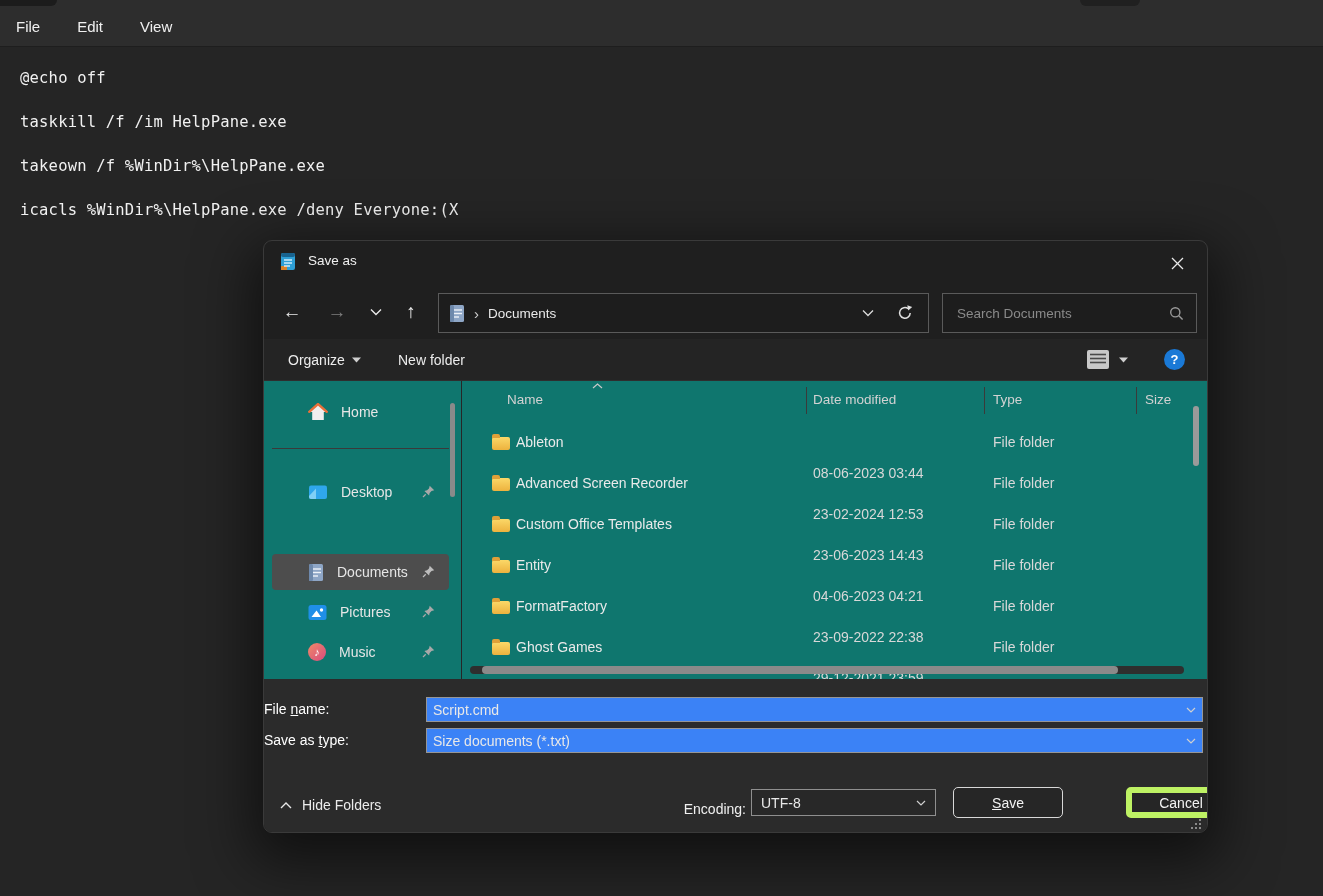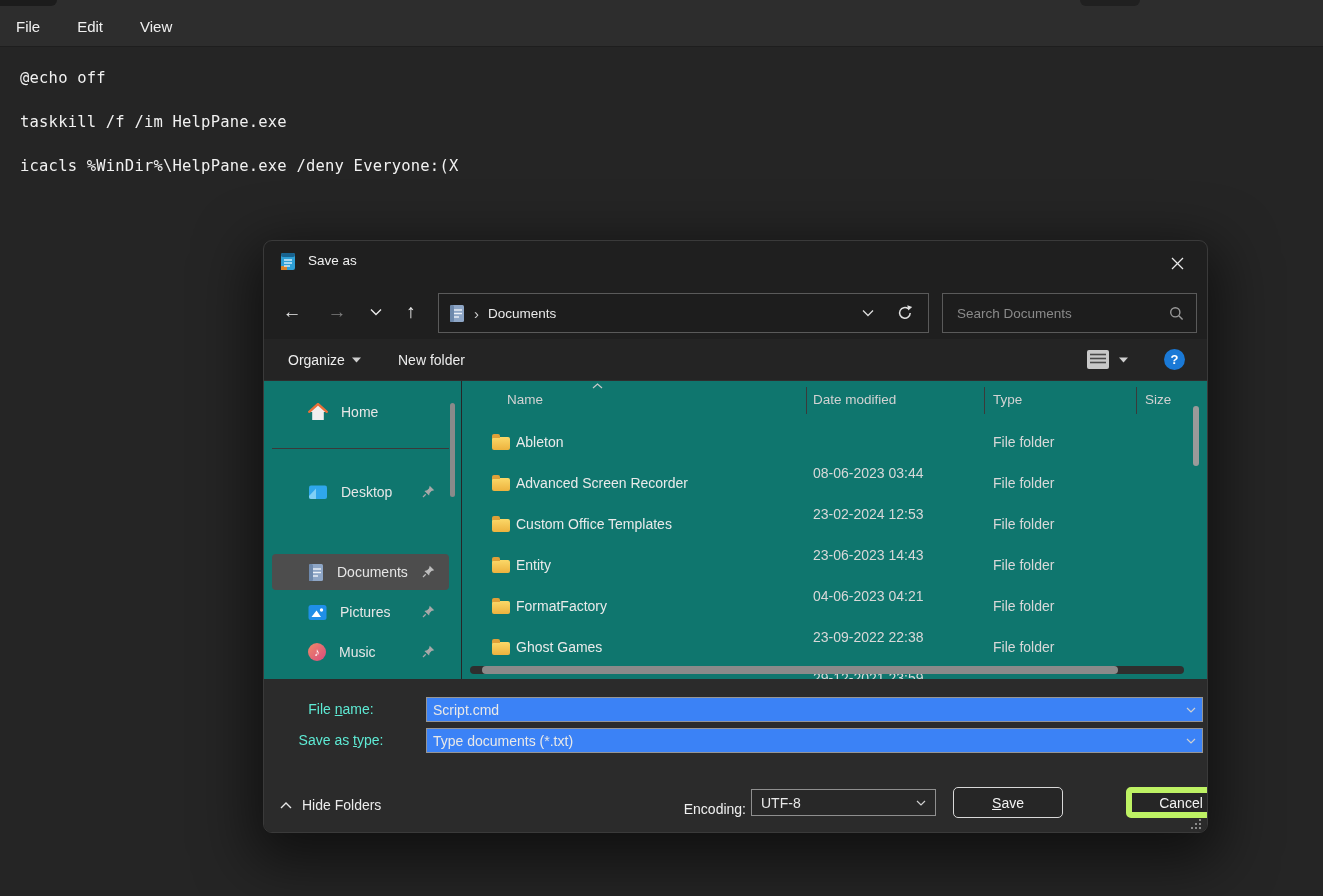--- a/index.html
+++ b/index.html
@@ -68,21 +68,21 @@
                background:linear-gradient(#fbd868,#edb23e);border-radius:2px;}
   .lrow .ficon::before{content:"";position:absolute;top:-3px;left:0;width:8px;height:4px;background:#dfa038;border-radius:2px 2px 0 0;}
   .lrow .nm{position:absolute;left:54px;top:12px;color:#eaeaea;}
   .lrow .dt{position:absolute;left:351px;top:12px;color:#d8d8d8;margin-top:31px;}
   .lrow .tp{position:absolute;left:531px;top:12px;color:#d8d8d8;}
   .v-scroll{position:absolute;left:731px;top:25px;width:6px;height:60px;background:#9a9a9a;border-radius:3px;cursor:grab;}
   .h-track{position:absolute;left:8px;top:285px;width:714px;height:8px;background:#2e2e2e;border-radius:4px;}
   .h-thumb{position:absolute;left:12px;top:0;width:636px;height:8px;background:#8a8a8a;border-radius:4px;cursor:grab;}
 
   .d-bottom{position:absolute;left:0;top:438px;width:100%;height:155px;background:#2b2b2b;}
-  .f-label{position:absolute;width:154px;text-align:center;color:#5eead4;font-size:14px;}
+  .f-label{position:absolute;width:154px;text-align:left;color:#ffffff;font-size:14px;}
   .f-field{position:absolute;left:162px;width:777px;height:25px;background:#3b82f6;border:1px solid #969696;
            display:flex;align-items:center;padding:0 6px;cursor:text;}
   .f-field input{flex:1;background:transparent;border:none;outline:none;color:#e8e8e8;font-size:14px;
                  font-family:"Liberation Sans",sans-serif;padding:0;}
   .f-field .val{flex:1;color:#e8e8e8;}
   .u{text-decoration:underline;}
   .hide-folders{position:absolute;left:16px;top:118px;display:flex;align-items:center;gap:10px;color:#ececec;cursor:pointer;}
   .enc-label{position:absolute;left:380px;top:122px;width:102px;text-align:right;color:#f0f0f0;}
   .enc-select{position:absolute;left:487px;top:110px;width:185px;height:27px;background:#282828;border:1px solid #8f8f8f;
               display:flex;align-items:center;padding:0 9px;color:#e8e8e8;cursor:pointer;}
@@ -105,20 +105,21 @@
 
   <div class="menubar">
     <span>File</span>
     <span>Edit</span>
     <span>View</span>
   </div>
 
   <div class="editor">
     <div>@echo off</div>
     <div>taskkill /f /im HelpPane.exe</div>
+    <div>takeown /f %WinDir%\HelpPane.exe</div>
     <div>icacls %WinDir%\HelpPane.exe /deny Everyone:(X</div>
   </div>
 
   <div class="dialog">
 
     <div class="d-title">
       <span class="np-icon">
         <svg width="20" height="21" viewBox="0 0 20 21">
           <rect x="3" y="2" width="14" height="17" rx="2" fill="#2e9fd6"></rect>
           <rect x="3" y="2" width="14" height="4" rx="2" fill="#18638f"></rect>
@@ -365,21 +366,21 @@
           <svg width="10" height="6" viewBox="0 0 10 6">
               <polyline points="1,1 5,5 9,1" fill="none" stroke="#cfcfcf" stroke-width="1.2"></polyline>
             </svg>
         </span>
       </div>
 
       <div class="f-label" style="top:53px">
         <span>Save as </span><span class="u">t</span><span>ype:</span>
       </div>
       <div class="f-field" style="top:49px">
-        <span class="val">Type documents (*.txt)</span>
+        <span class="val">Size documents (*.txt)</span>
         <span>
           <svg width="10" height="6" viewBox="0 0 10 6">
               <polyline points="1,1 5,5 9,1" fill="none" stroke="#cfcfcf" stroke-width="1.2"></polyline>
             </svg>
         </span>
       </div>
 
       <div class="hide-folders">
         <svg width="12" height="7" viewBox="0 0 12 7">
             <polyline points="1,6 6,1 11,6" fill="none" stroke="#e8e8e8" stroke-width="1.4"></polyline>

